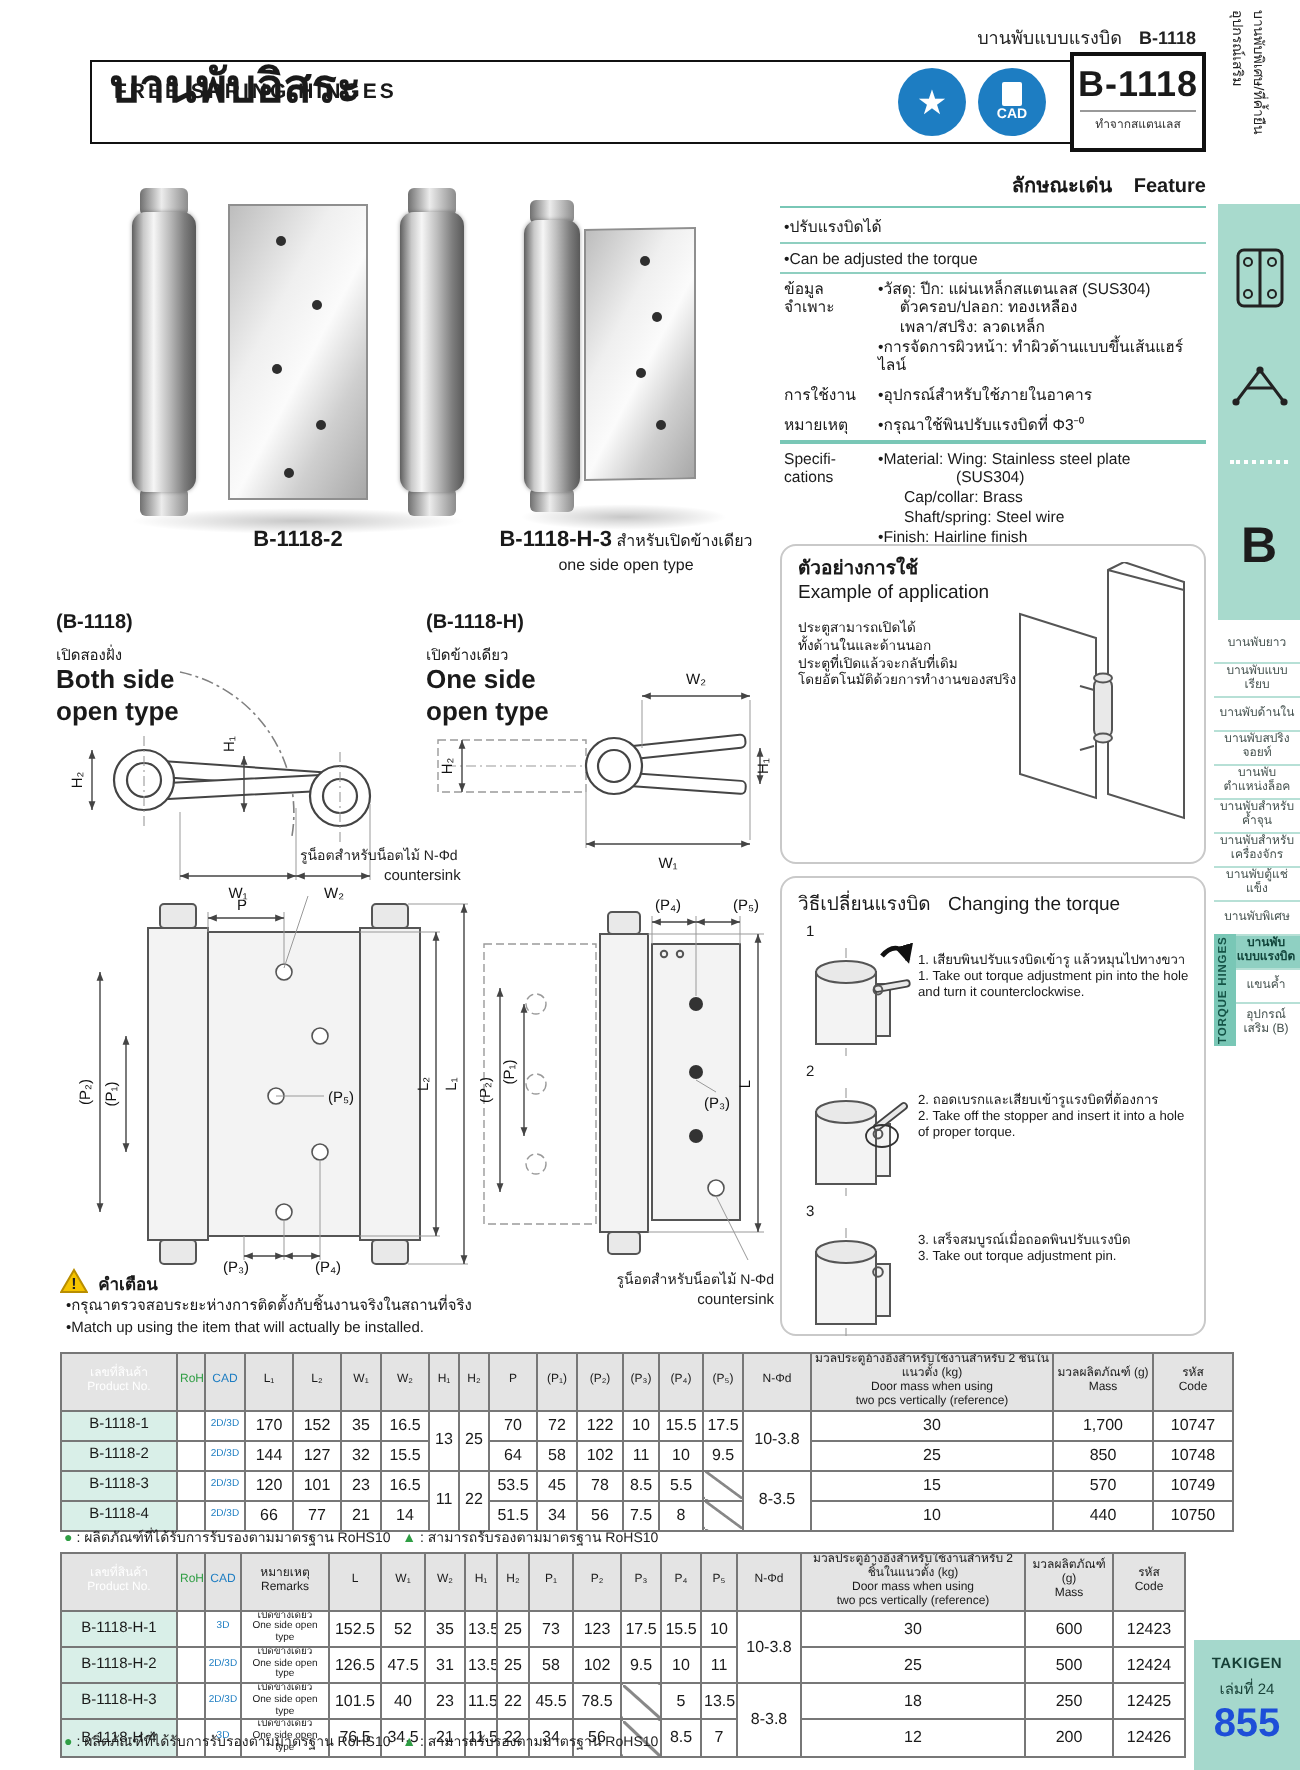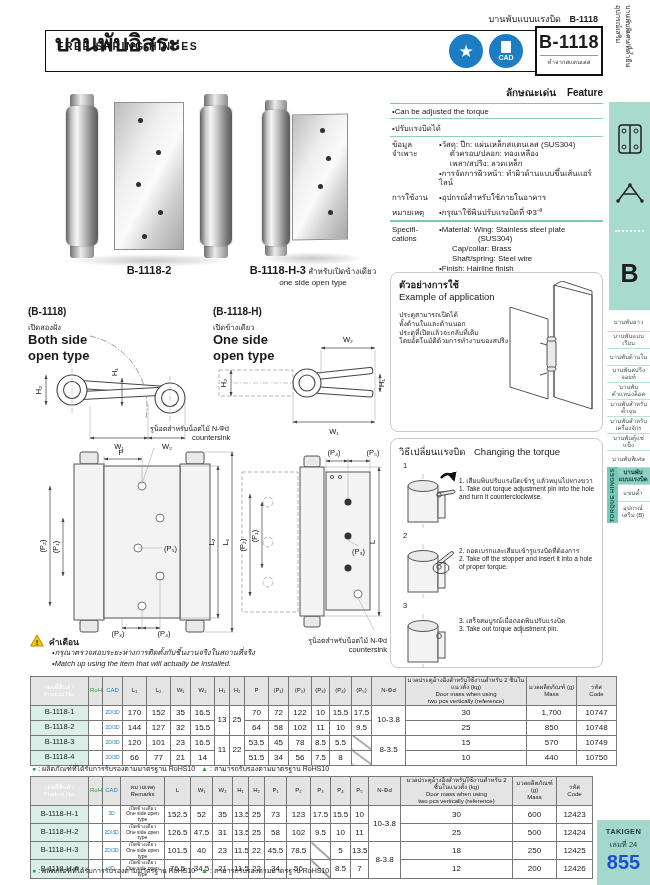--- a/index.html
+++ b/index.html
@@ -64,21 +64,21 @@
   .dim{stroke:#444;stroke-width:.7;fill:none;}
   .ext{stroke:#999;stroke-width:.5;}
   .dt{font-size:7.5px;fill:#111;}
   .csk-star{fill:#fff;stroke:#555;stroke-width:.8;}
   .pin{fill:#e8e8e8;stroke:#444;stroke-width:.9;}
   .arrow{stroke:#111;stroke-width:2.4;fill:none;}
   .hl{fill:none;stroke:#333;stroke-width:.9;}
   
   .warning{position:absolute;left:30px;top:634px;font-size:7.5px;line-height:1.35;}
   .warning .wt{font-weight:bold;font-size:8.5px;margin-left:3px;}
-  .warning .wl{margin-left:22px;font-style:italic;}
+  .warning .wl{margin-left:3px;}
   
   .rbox{position:absolute;left:390px;width:213px;border:1px solid #c9c9c9;border-radius:8px;background:#fff;}
   .app-box{top:272px;height:160px;}
   .app-h{padding:6px 0 0 8px;font-size:9.5px;line-height:1.25;}
   .app-h .th{font-weight:bold;}
   .app-th{position:absolute;left:8px;top:38px;font-size:6.8px;white-space:pre-line;line-height:1.3;}
   .app-en{position:absolute;left:8px;top:92px;font-size:7.2px;white-space:pre-line;line-height:1.3;}
   .torque-box{top:438px;height:230px;}
   .tq-h{padding:5px 0 0 8px;font-size:9.5px;}
   .tq-h .th{font-weight:normal;margin-right:6px;text-align:right;}
@@ -198,22 +198,22 @@
     <span class="c">B-1118-H-3</span>
     <span>สำหรับเปิดข้างเดียว</span><br>
     <span>one side open type</span>
   </div>
 
   <div class="feature">
     <div class="f-title">
       <span>ลักษณะเด่น</span>
       <span class="en">Feature</span>
     </div>
+    <div class="f-row">•ปรับแรงบิดได้</div>
     <div class="f-row">•Can be adjusted the torque</div>
-    <div class="f-row">•ปรับแรงบิดได้</div>
     <div class="f-spec">
       <div class="lbl">ข้อมูล
 จำเพาะ</div>
       <div class="txt">•วัสดุ: ปีก: แผ่นเหล็กสแตนเลส (SUS304)
      ตัวครอบ/ปลอก: ทองเหลือง
      เพลา/สปริง: ลวดเหล็ก
 •การจัดการผิวหน้า: ทำผิวด้านแบบขึ้นเส้นแฮร์ไลน์</div>
     </div>
     <div class="f-spec">
       <div class="lbl">การใช้งาน</div>

